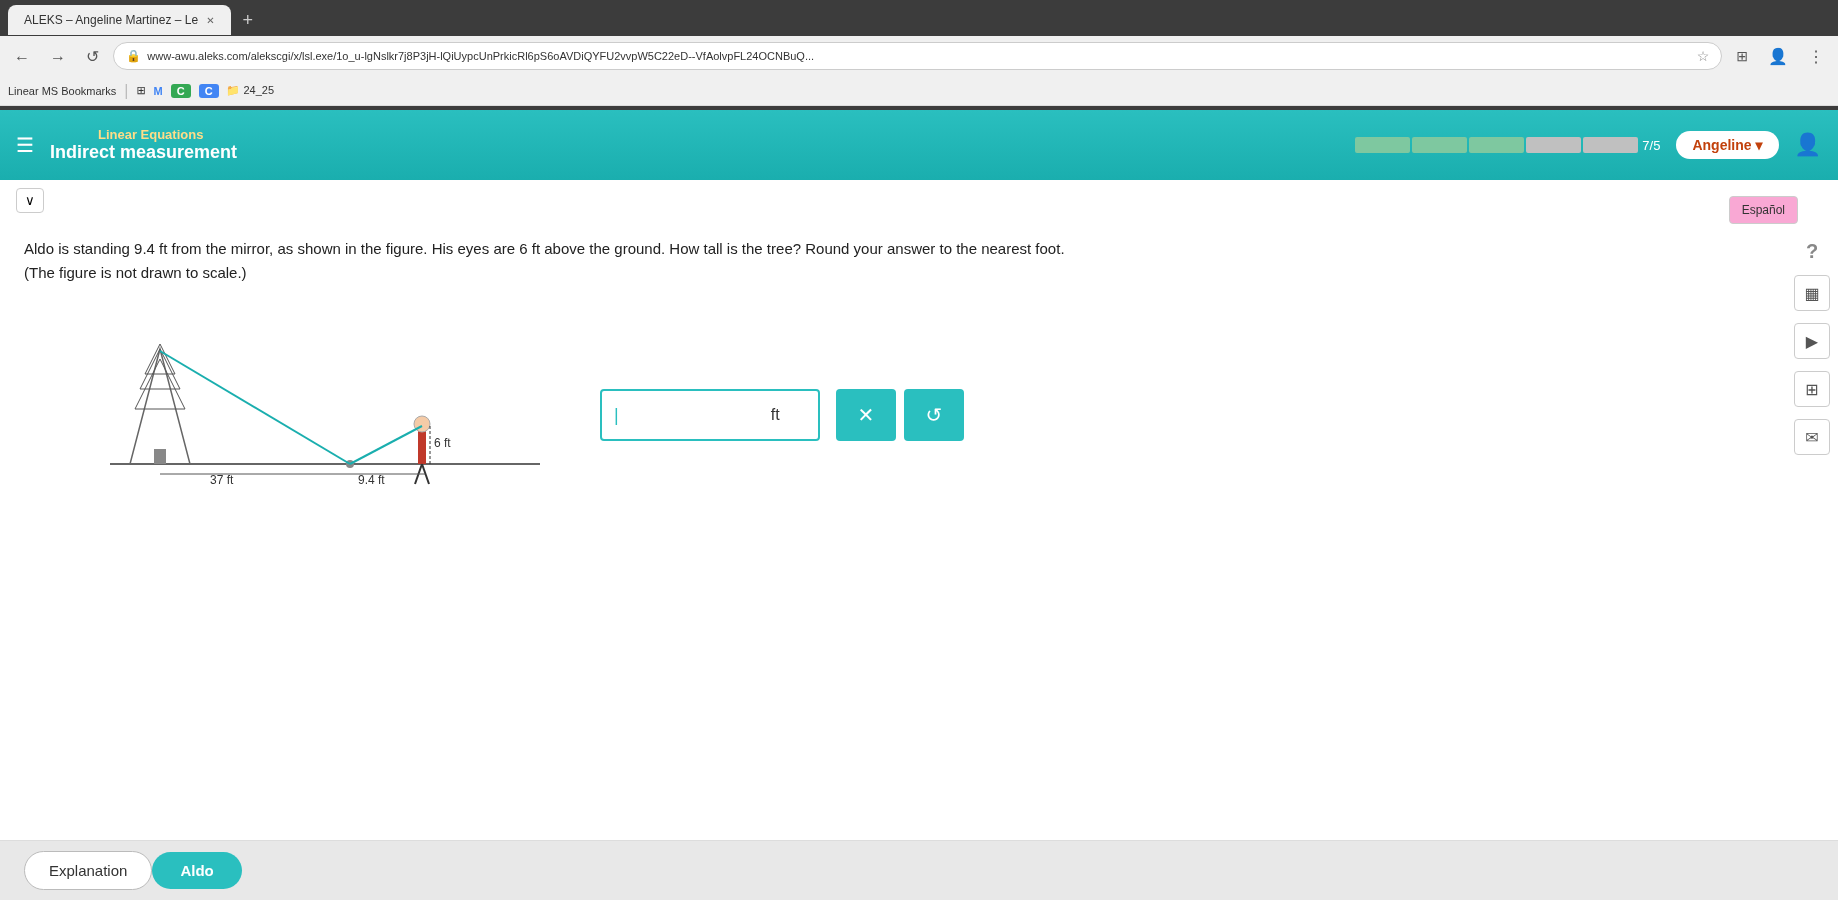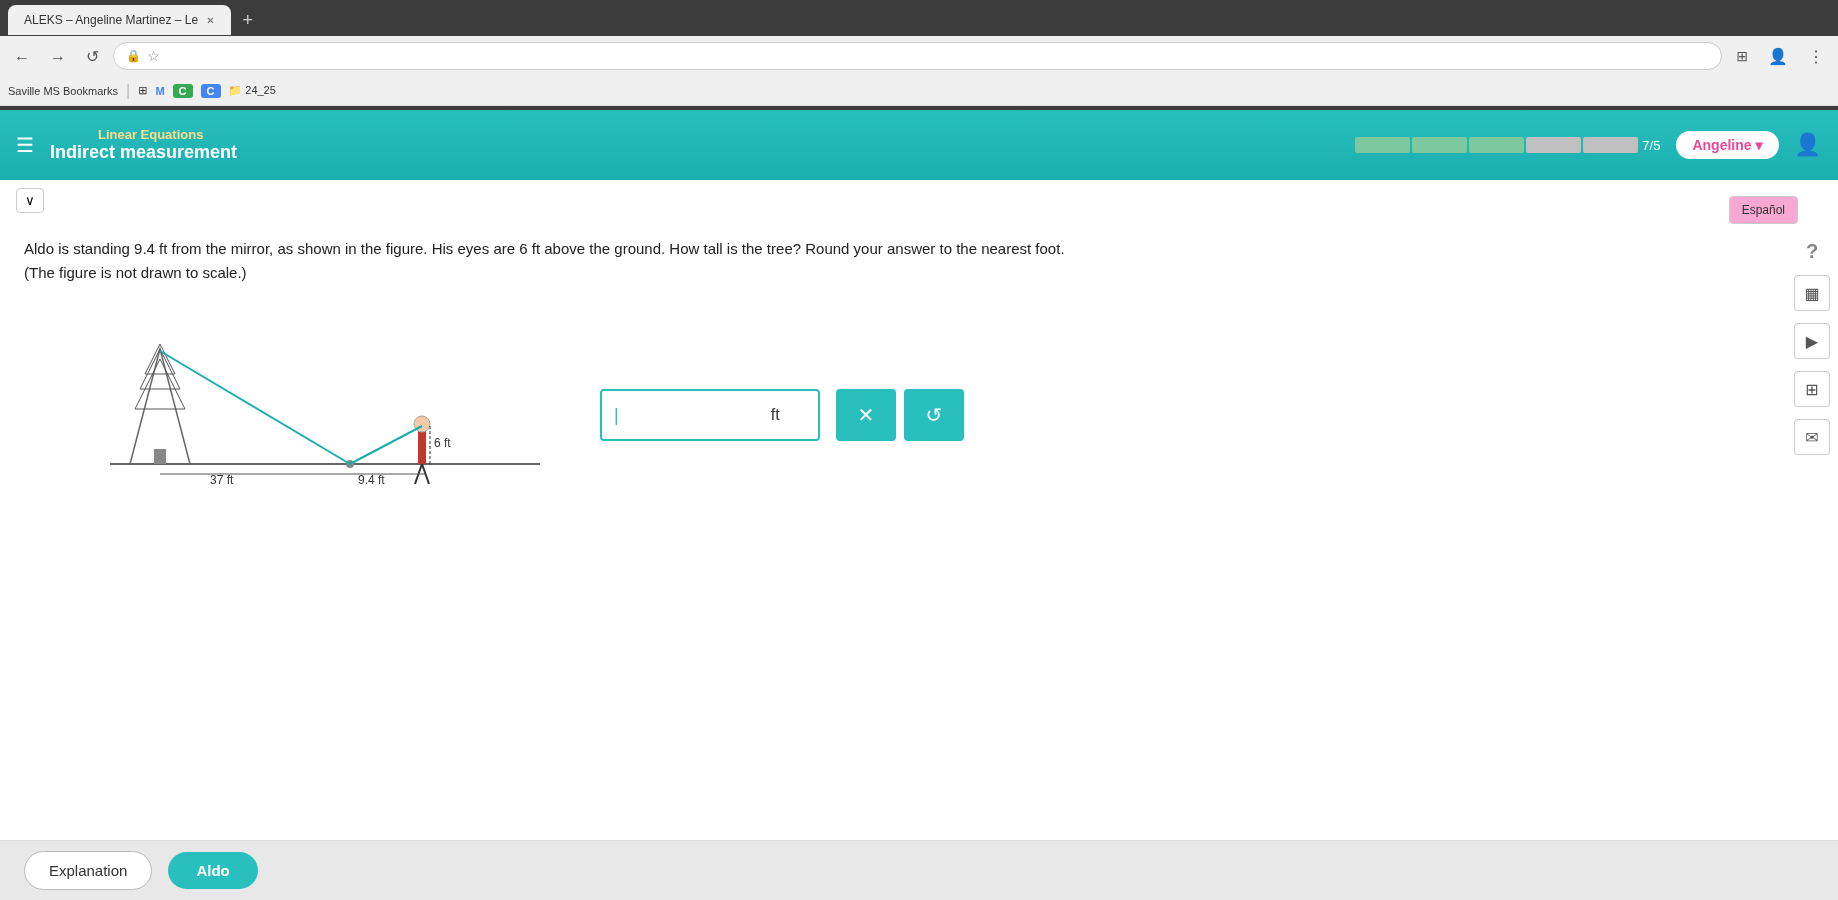--- a/index.html
+++ b/index.html
@@ -148,21 +148,21 @@
     .progress-label {
       color: white;
       font-size: 13px;
     }
     .user-btn {
       background: white;
       border-radius: 20px;
       padding: 6px 16px;
       font-size: 14px;
       font-weight: bold;
-      color: #ec4899;
+      color: #c2410c;
       border: none;
       cursor: pointer;
       display: flex;
       align-items: center;
       gap: 4px;
     }
 
     
     .content-area {
       flex: 1;
@@ -288,21 +288,20 @@
       font-weight: bold;
     }
 
     
     .bottom-bar {
       background: #e8e8e8;
       height: 60px;
       display: flex;
       align-items: center;
       padding: 0 24px;
-      gap: 16px;
       border-top: 1px solid #ddd;
     }
     .btn-explanation {
       background: white;
       border: 1px solid #bbb;
       border-radius: 20px;
       padding: 10px 24px;
       font-size: 15px;
       cursor: pointer;
       color: #333;
@@ -347,29 +346,30 @@
       <span class="tab-close">✕</span>
     </div>
     <span class="tab-new">+</span>
   </div>
   <div class="nav-bar">
     <button class="nav-btn">←</button>
     <button class="nav-btn">→</button>
     <button class="nav-btn">↺</button>
     <div class="address-bar">
       <span style="font-size:12px;color:#555;">🔒</span>
+      <span class="address-text">www-awu.aleks.com/alekscgi/x/lsl.exe/1o_u-lgNslkr7j8P3jH-lQiUypcUnPrkicRl6pS6oAVDiQYFU2vvpW5C22eD--VfAolvpFL24OCNBuQ...</span>
       <span class="star-icon">☆</span>
     </div>
     <button class="nav-btn" style="font-size:14px;">⊞</button>
     <button class="nav-btn" style="font-size:16px;">👤</button>
     <button class="nav-btn" style="font-size:16px;">⋮</button>
   </div>
   <div class="bookmarks-bar">
     <span class="bookmark-item">
-      <span>Saville MS Bookmarks</span>
+      <span>Linear MS Bookmarks</span>
     </span>
     <span style="color:#bbb">|</span>
     <span class="bookmark-item">⊞</span>
     <span class="bookmark-item" style="color:#4285f4;font-weight:bold;">M</span>
     <span class="bookmark-item" style="color:#34a853;font-weight:bold;background:#34a853;color:white;padding:1px 6px;border-radius:3px;">C</span>
     <span class="bookmark-item" style="color:#4285f4;font-weight:bold;background:#4285f4;color:white;padding:1px 6px;border-radius:3px;">C</span>
     <span class="bookmark-item">📁 <span>24_25</span></span>
   </div>
 </div>
 

